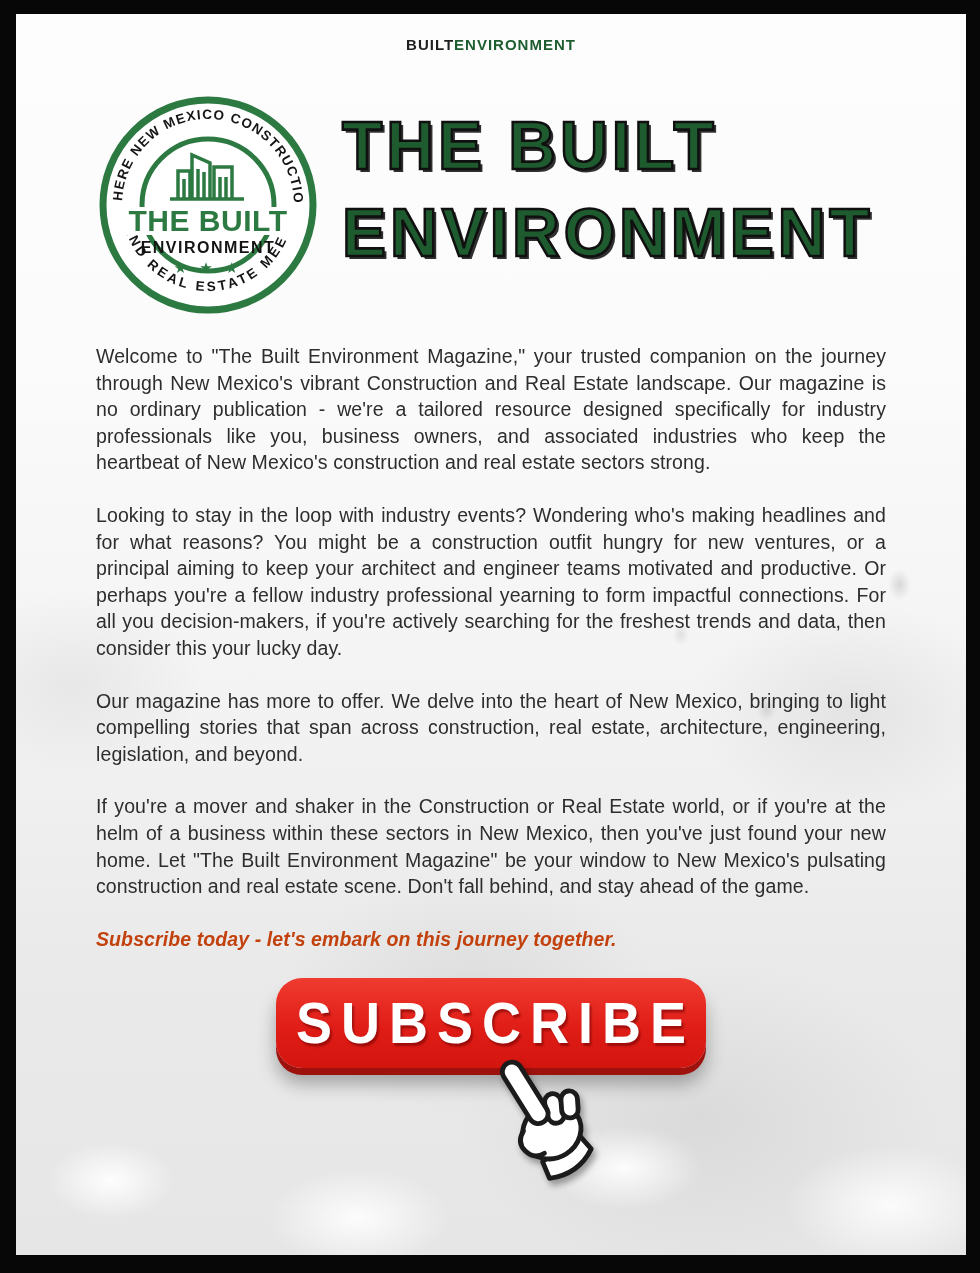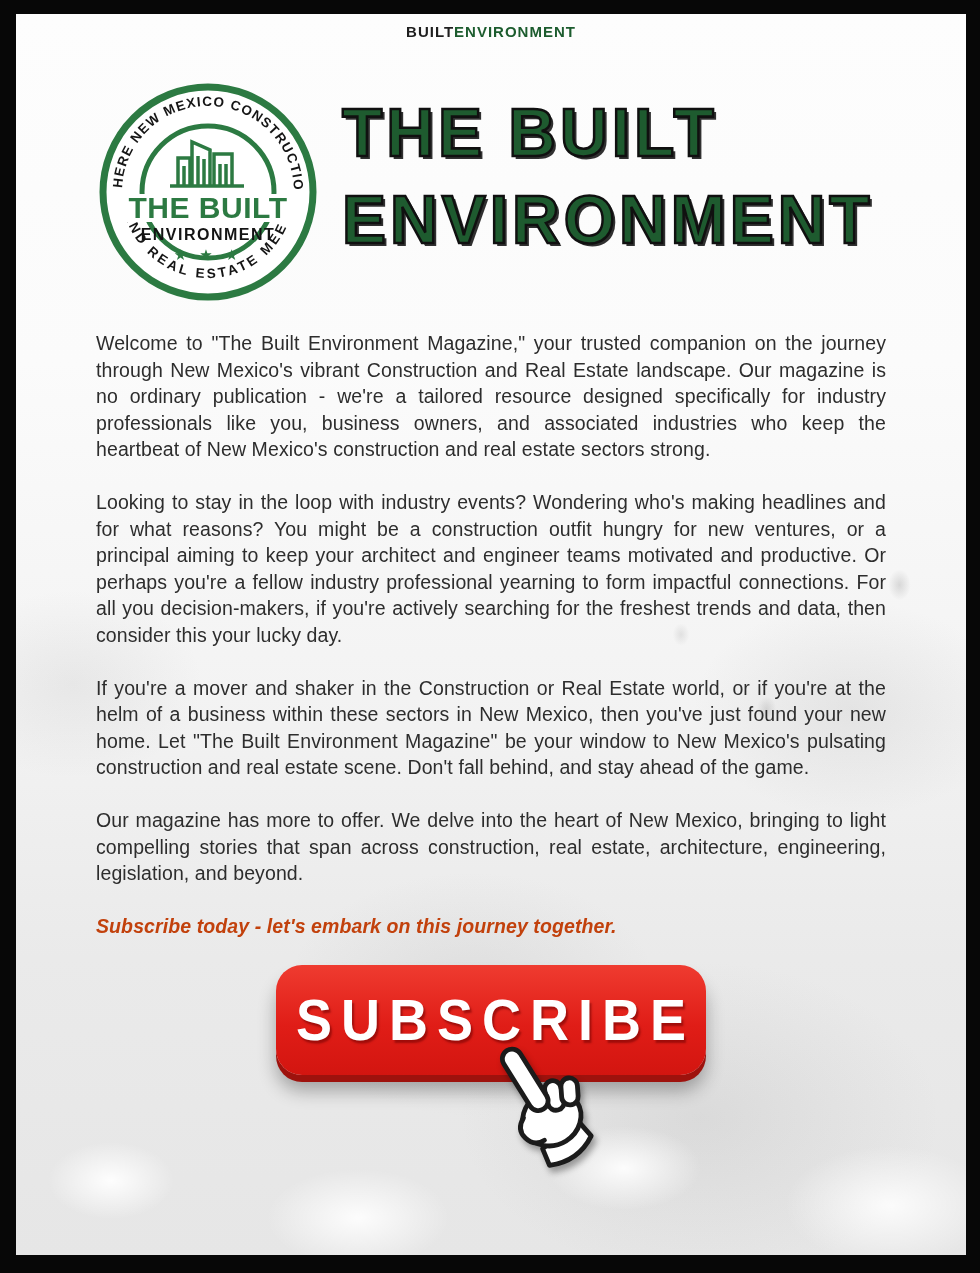--- a/index.html
+++ b/index.html
@@ -27,21 +27,21 @@
       radial-gradient(220px 150px at 88% 56%, rgba(150,150,150,.16), rgba(0,0,0,0) 72%),
       radial-gradient(180px 130px at 6% 54%, rgba(150,150,150,.13), rgba(0,0,0,0) 72%),
       radial-gradient(260px 170px at 48% 79%, rgba(155,155,155,.16), rgba(0,0,0,0) 72%),
       radial-gradient(320px 210px at 72% 89%, rgba(140,140,140,.15), rgba(0,0,0,0) 75%),
       linear-gradient(180deg, #fdfdfd 0%, #fbfbfb 28%, #f3f3f3 55%, #eaeaea 76%, #e6e6e6 100%);
   }
 
   .content { position:relative; }
 
   .topbrand {
-    text-align:center; padding-top:9px;
+    text-align:center; padding-top:22px;
     font-size:15px; font-weight:bold; letter-spacing:1px;
   }
   .tb-dark  { color:#1f1f1f; }
   .tb-green { color:#1c5c2e; }
 
   .masthead { display:flex; margin:42px 0 0 82px; }
   .badge { width:220px; height:220px; flex:0 0 auto; }
   .badge text { font-family:"Liberation Sans", sans-serif; }
   .arc-text { font-size:13.5px; font-weight:bold; fill:#151515; letter-spacing:1.2px; }
   .arc-text-b { font-size:13.5px; font-weight:bold; fill:#151515; letter-spacing:3px; }
@@ -64,21 +64,21 @@
     font-size:19.5px; line-height:26.6px; text-align:justify;
     margin-bottom:26px; letter-spacing:.1px;
   }
   .cta-line {
     text-align:center; font-style:italic; font-weight:bold;
     font-size:20px; color:#c2410c; margin-top:4px;
   }
 
   .btn-wrap { position:relative; width:430px; margin:24px auto 0 auto; height:230px; }
   .subscribe-btn {
-    position:relative; width:430px; height:110px;
+    position:relative; width:430px; height:90px;
     background:linear-gradient(180deg,#ef3b30 0%, #e01d17 55%, #d31510 100%);
     border-radius:26px; border:none; cursor:pointer;
     box-shadow:0 7px 0 #9e120d, 0 16px 18px rgba(0,0,0,.30);
     display:flex; align-items:center; justify-content:center;
   }
   .subscribe-label {
     color:#fff; font-weight:bold; font-size:54px; letter-spacing:9px;
     text-shadow:2px 3px 2px rgba(110,0,0,.55);
     transform:scaleY(1.05); padding-left:9px;
   }
@@ -136,22 +136,22 @@
         <h1 class="title">
           <span class="tline">THE BUILT</span>
           <span class="tline">ENVIRONMENT</span>
         </h1>
       </div>
     </div>
 
     <div class="copy">
       <p>Welcome to "The Built Environment Magazine," your trusted companion on the journey through New Mexico's vibrant Construction and Real Estate landscape. Our magazine is no ordinary publication - we're a tailored resource designed specifically for industry professionals like you, business owners, and associated industries who keep the heartbeat of New Mexico's construction and real estate sectors strong.</p>
       <p>Looking to stay in the loop with industry events? Wondering who's making headlines and for what reasons? You might be a construction outfit hungry for new ventures, or a principal aiming to keep your architect and engineer teams motivated and productive. Or perhaps you're a fellow industry professional yearning to form impactful connections. For all you decision-makers, if you're actively searching for the freshest trends and data, then consider this your lucky day.</p>
+      <p>Our magazine has more to offer. We delve into the heart of New Mexico, bringing to light compelling stories that span across construction, real estate, architecture, engineering, legislation, and beyond.</p>
       <p>If you're a mover and shaker in the Construction or Real Estate world, or if you're at the helm of a business within these sectors in New Mexico, then you've just found your new home. Let "The Built Environment Magazine" be your window to New Mexico's pulsating construction and real estate scene. Don't fall behind, and stay ahead of the game.</p>
-      <p>Our magazine has more to offer. We delve into the heart of New Mexico, bringing to light compelling stories that span across construction, real estate, architecture, engineering, legislation, and beyond.</p>
       <p class="cta-line">Subscribe today - let's embark on this journey together.</p>
     </div>
 
     <div class="btn-wrap">
       <button class="subscribe-btn">
         <span class="subscribe-label">SUBSCRIBE</span>
       </button>
       <svg class="hand" viewBox="0 0 70 100">
         <g transform="rotate(-32 35 50)" stroke="#1b1b1b" stroke-width="3.2" stroke-linejoin="round" stroke-linecap="round">
           <path d="M 16 88 q 18 8 34 -2 l -2 -12 l -30 2 z" fill="#ffffff"></path>

